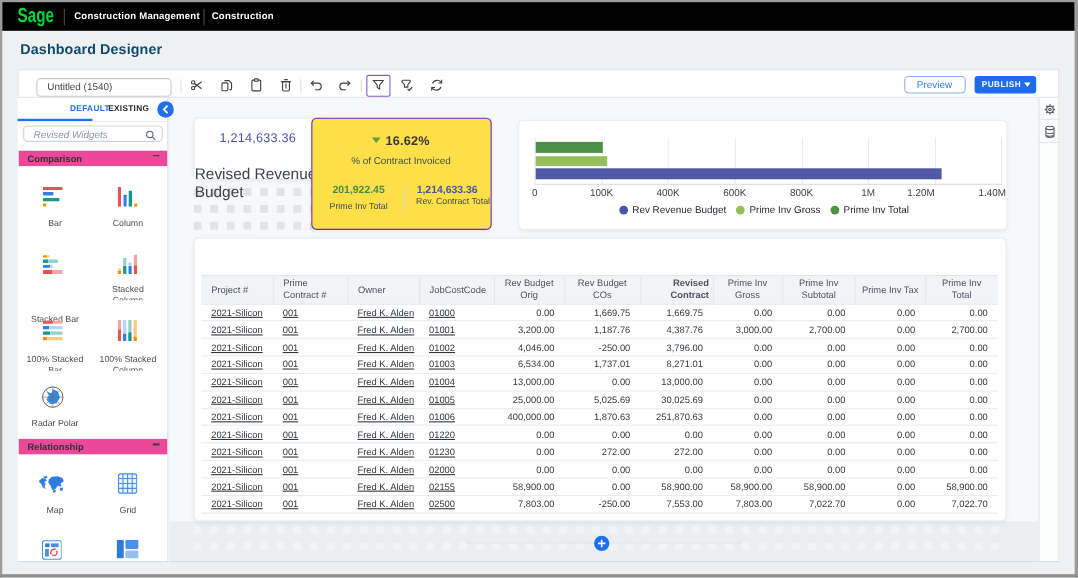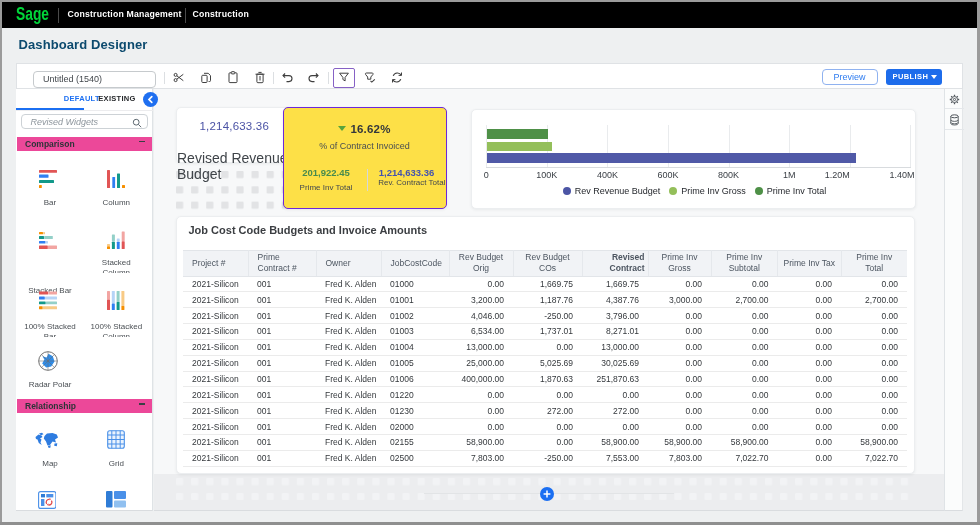--- a/index.html
+++ b/index.html
@@ -311,24 +311,23 @@
       <div style="position:absolute;left:352.8px;top:60px;width:50px;text-align:left;font-size:9px;color:#3b4046;">1.20M</div>
       <div style="position:absolute;left:405.0px;top:60px;width:50px;text-align:center;font-size:9px;color:#3b4046;">1.40M</div>
 <div style="position:absolute;left:0;top:76px;width:445px;text-align:center;font-size:9px;color:#26292e;white-space:nowrap;"><span style="display:inline-block;width:8px;height:8px;border-radius:50%;background:#4c55a5;vertical-align:-1px;"></span><span style="margin:0 9px 0 4px;">Rev Revenue Budget</span><span style="display:inline-block;width:8px;height:8px;border-radius:50%;background:#94bf5a;vertical-align:-1px;"></span><span style="margin:0 9px 0 4px;">Prime Inv Gross</span><span style="display:inline-block;width:8px;height:8px;border-radius:50%;background:#4e9047;vertical-align:-1px;"></span><span style="margin-left:4px;">Prime Inv Total</span></div>
 </div>
 <div style="background:#fff;border:1px solid #eceef0;border-radius:5px;box-shadow:0 1px 3px rgba(40,50,60,0.07);position:absolute;left:22.5px;top:127px;width:739px;height:258.5px;">
 <style>
 #jtable { border-collapse:collapse; table-layout:fixed; font-size:8.5px; }
 #jtable th { font-weight:normal; color:#4c5560; background:#f1f3f6; border-top:1px solid #e2e5e9; border-bottom:1px solid #e2e5e9; border-right:1px solid #e5e8ec; height:25.5px; line-height:11px; padding:0 3px; font-size:8.5px;}
 #jtable th:last-child { border-right:none; }
 #jtable td { color:#34383c; border-bottom:1px solid #ebebeb; height:15.85px; padding:0; white-space:nowrap; overflow:hidden;}
-#jtable td.tl { text-align:left; padding-left:9px; }
+#jtable td.tl { text-align:left; padding-left:9px;text-decoration:underline; }
 #jtable td.tn { text-align:right; padding-right:9px; }
 </style>
-<div style="position:absolute;left:11.5px;top:7px;font-size:11px;font-weight:bold;color:#3b3e42;">Job Cost Code Budgets and Invoice Amounts</div>
 <table id="jtable" style="position:absolute;left:6px;top:33.5px;width:724px;">
 <colgroup>
           <col style="width:65px">
           <col style="width:68px">
           <col style="width:65px">
           <col style="width:68px">
           <col style="width:64px">
           <col style="width:69px">
           <col style="width:66px">
           <col style="width:63px">

